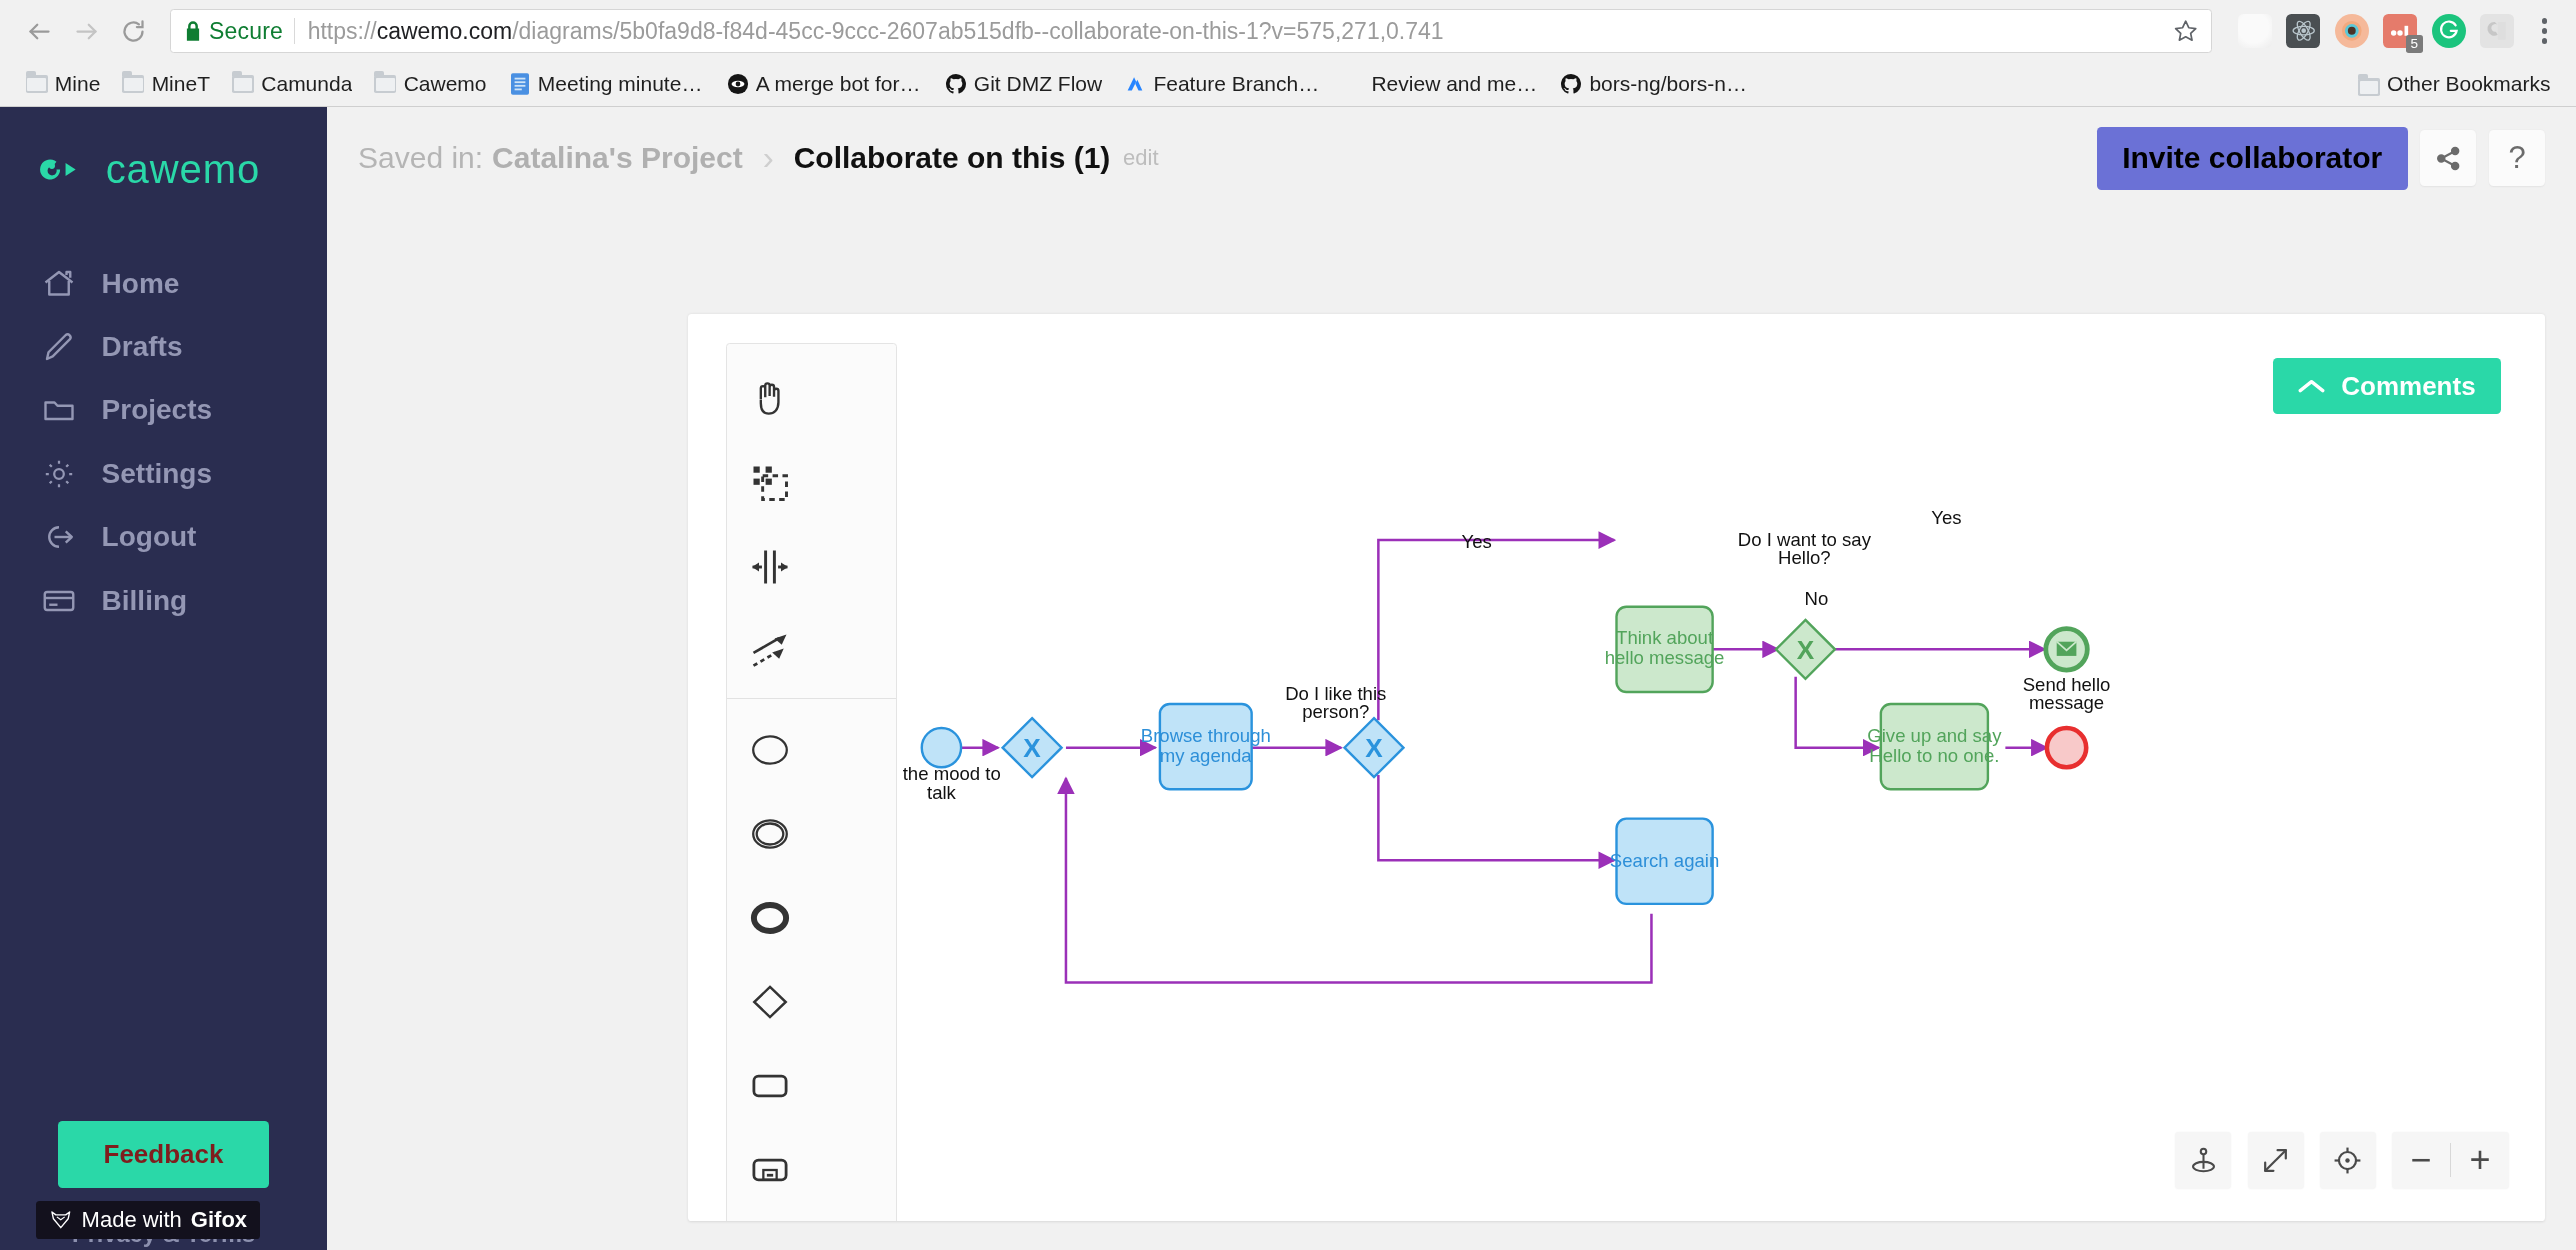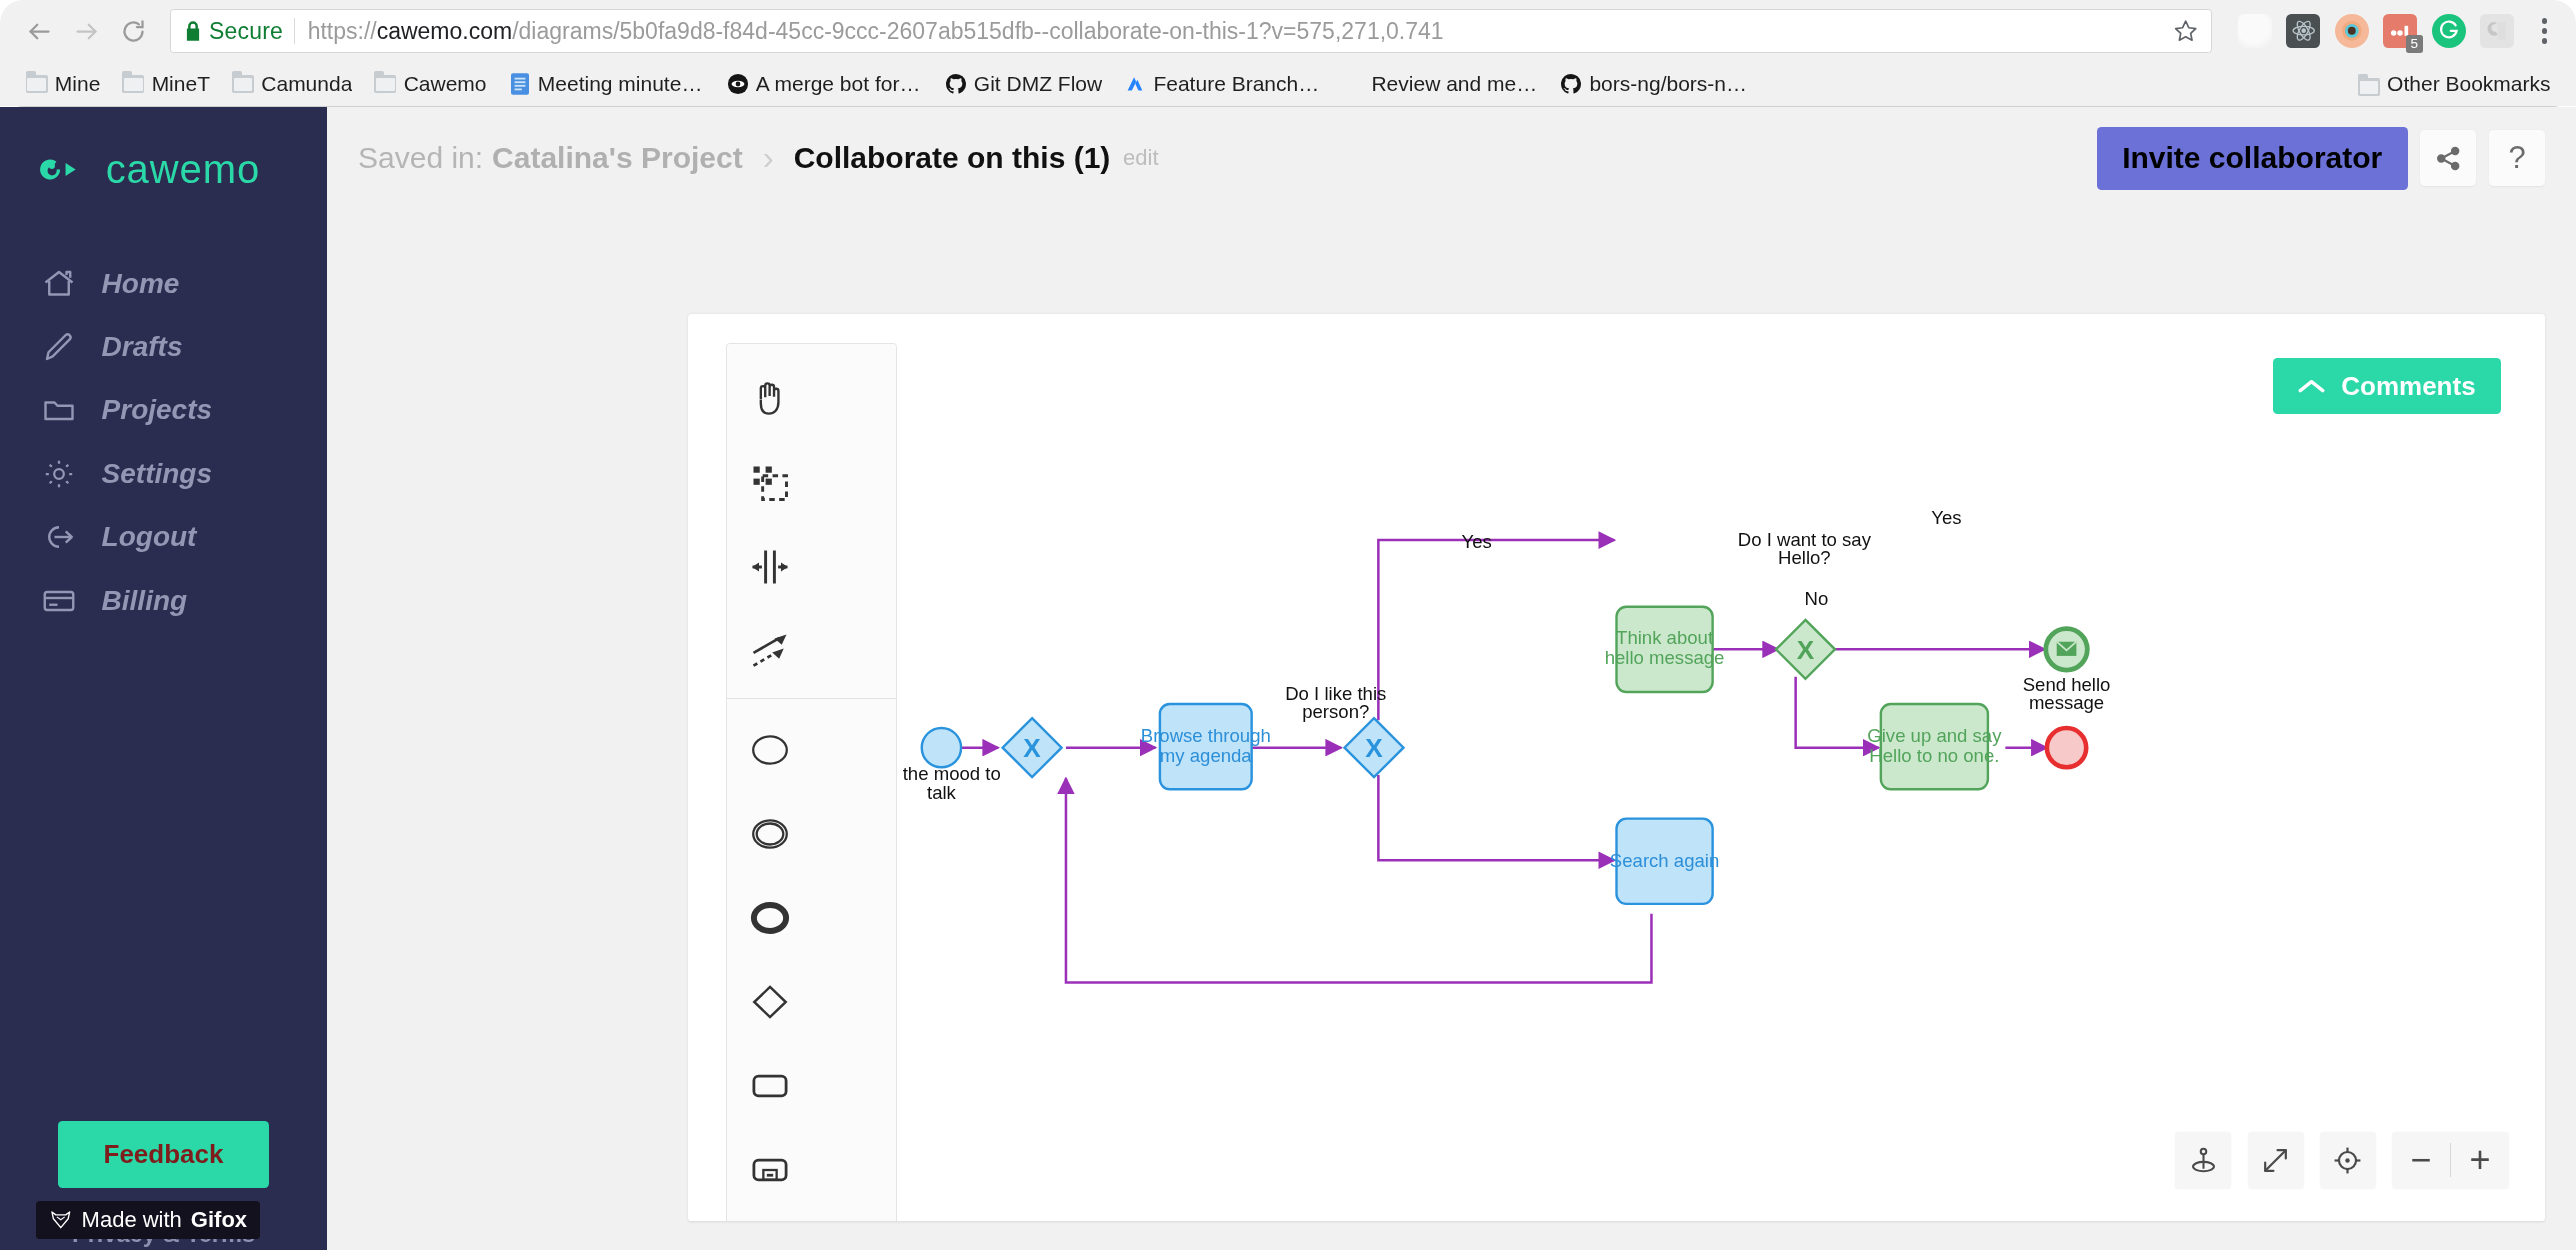--- a/index.html
+++ b/index.html
@@ -8,21 +8,20 @@
     font-family: "Liberation Sans", sans-serif;
     background: #ffffff;
     overflow: hidden;
   }
 
   
   .browser-chrome {
     width: 2576px;
     background: #f1f1f1;
     border-bottom: 0.9px solid #cfcfcf;
-    border-radius: 23px;
   }
   .toolbar-row {
     height: 62px;
     display: flex;
     align-items: center;
     padding: 0 16.3px;
     gap: 0;
   }
   .nav-btn {
     width: 47px; height: 47px;
@@ -117,21 +116,21 @@
   }
   .logo {
     display:flex; align-items:center; gap:12.7px;
     padding: 40px 0 0 40px;
   }
   .logo-text { color:#2ad8a8; font-size:40px; letter-spacing:0.9px; font-weight:400;}
   .nav { margin-top: 60px; display:flex; flex-direction:column; gap: 0; }
   .nav-item {
     display:flex; align-items:center; gap:23.6px;
     padding: 12.7px 0 12.7px 40px;
-    color:#9497b4; font-size:28px; font-weight:700;font-style:italic;
+    color:#9497b4; font-size:28px; font-weight:700;
   }
   .nav-item .ico { width:38px; height:38px; display:flex; align-items:center; justify-content:center; flex:0 0 auto; }
   .sidebar-bottom { margin-top:auto; padding-bottom: 0; }
   .feedback-btn {
     margin: 0 auto;
     width: 211px; height: 67px;
     background:#2ad8a8; color:#7f1d1d;
     border-radius:4.5px;
     display:flex; align-items:center; justify-content:center;
     font-size:26px; font-weight:700;

